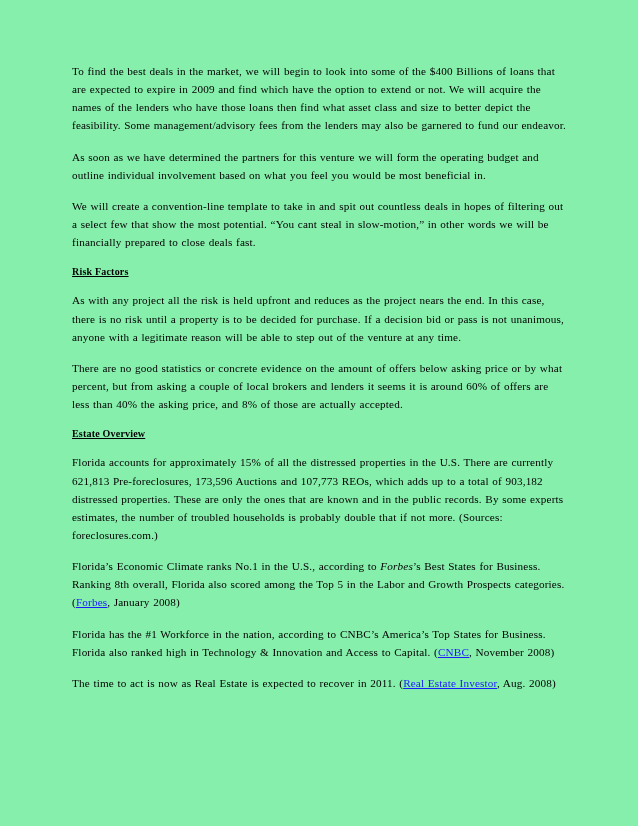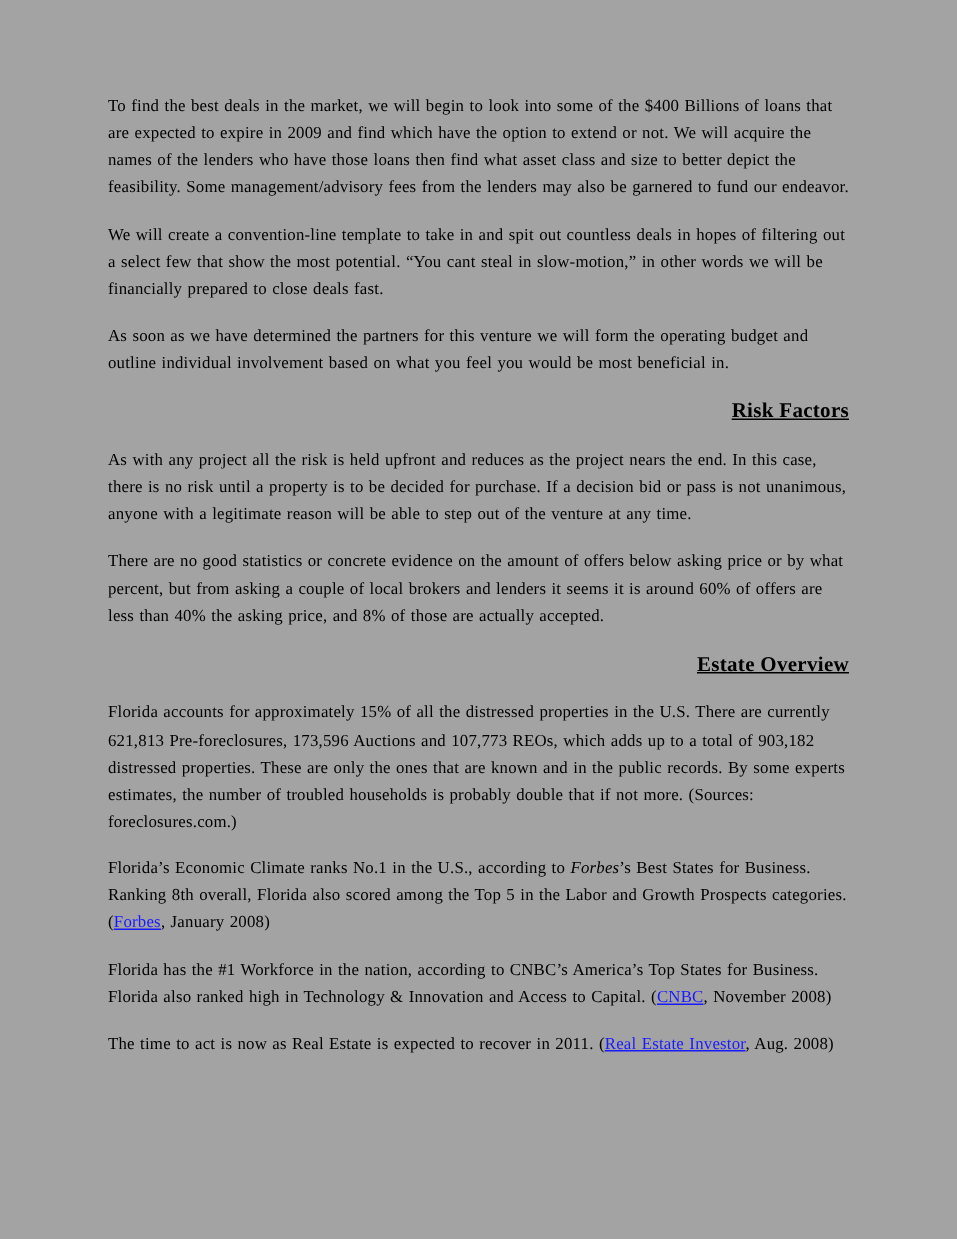--- a/index.html
+++ b/index.html
@@ -11,61 +11,61 @@
     height: 826px;
     background: #ffffff;
     font-family: "Liberation Serif", serif;
     color: #000000;
     overflow: hidden;
   }
   .page {
     position: relative;
     width: 638px;
     height: 826px;
-    background: #a3a3a3;
+    background: #86efac;
     box-sizing: border-box;
     padding: 62px 72px 0 72px;
   }
   .doc-body {
     font-size: 11.2px;
     line-height: 1.62;
     text-align: left;
   }
   p.para {
     margin: 0 0 13px 0;
     letter-spacing: 0.15px;
     word-spacing: 0.6px;
   }
   h2.section-heading {
-    font-size: 14px;
+    font-size: 10px;
     font-weight: bold;
-    text-align: right;
+    text-align: left;
     margin: 0 0 11px 0;
     text-decoration: underline;
     letter-spacing: 0.2px;
   }
   .italic {
     font-style: italic;
   }
   a.doc-link {
     color: #1a1aff;
     text-decoration: underline;
   }
 </style>
 </head>
 <body>
 
 <div class="page">
   <div class="doc-body">
 
     <p class="para">To find the best deals in the market, we will begin to look into some of the $400 Billions of loans that are expected to expire in 2009 and find which have the option to extend or not. We will acquire the names of the lenders who have those loans then find what asset class and size to better depict the feasibility. Some management/advisory fees from the lenders may also be garnered to fund our endeavor.</p>
 
+    <p class="para">As soon as we have determined the partners for this venture we will form the operating budget and outline individual involvement based on what you feel you would be most beneficial in.</p>
+
     <p class="para">We will create a convention-line template to take in and spit out countless deals in hopes of filtering out a select few that show the most potential. “You cant steal in slow-motion,” in other words we will be financially prepared to close deals fast.</p>
-
-    <p class="para">As soon as we have determined the partners for this venture we will form the operating budget and outline individual involvement based on what you feel you would be most beneficial in.</p>
 
     <h2 class="section-heading">Risk Factors</h2>
 
     <p class="para">As with any project all the risk is held upfront and reduces as the project nears the end. In this case, there is no risk until a property is to be decided for purchase. If a decision bid or pass is not unanimous, anyone with a legitimate reason will be able to step out of the venture at any time.</p>
 
     <p class="para">There are no good statistics or concrete evidence on the amount of offers below asking price or by what percent, but from asking a couple of local brokers and lenders it seems it is around 60% of offers are less than 40% the asking price, and 8% of those are actually accepted.</p>
 
     <h2 class="section-heading">Estate Overview</h2>
 
     <p class="para">Florida accounts for approximately 15% of all the distressed properties in the U.S. There are currently 621,813 Pre-foreclosures, 173,596 Auctions and 107,773 REOs, which adds up to a total of 903,182 distressed properties. These are only the ones that are known and in the public records. By some experts estimates, the number of troubled households is probably double that if not more. (Sources: foreclosures.com.)</p>

